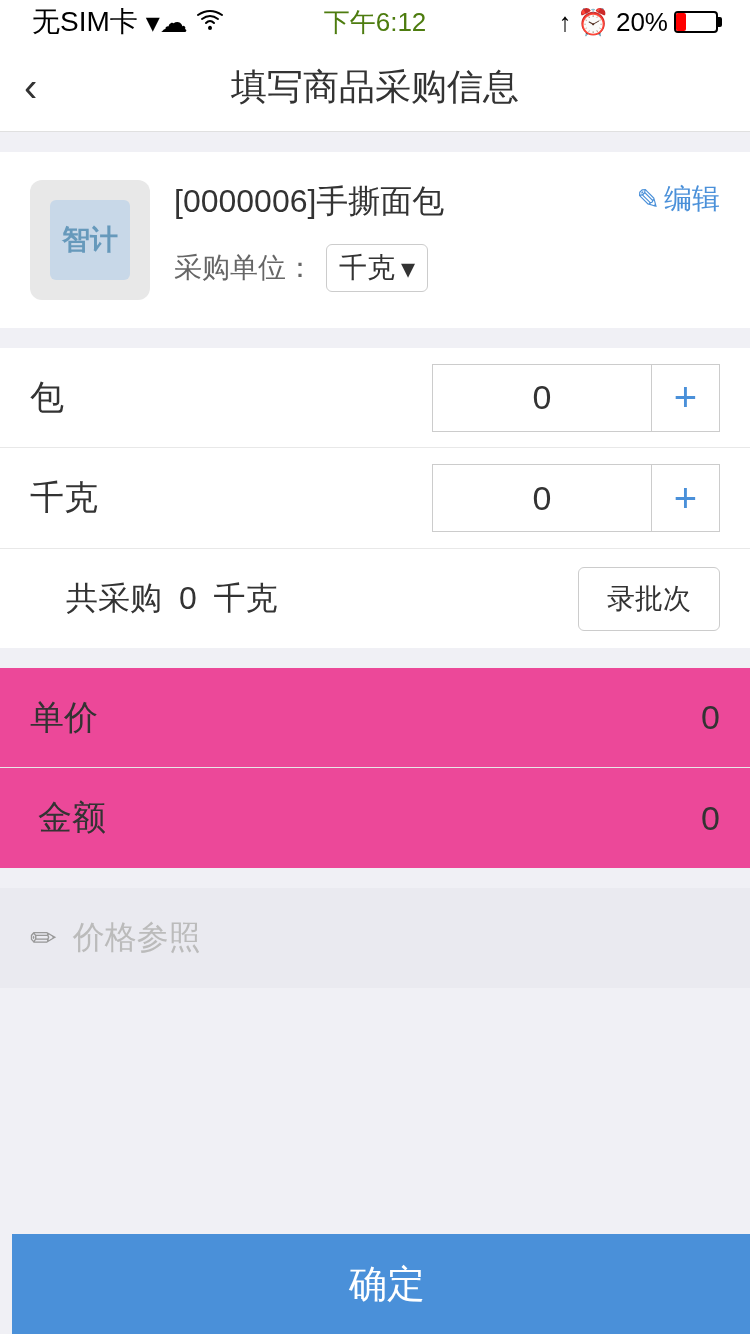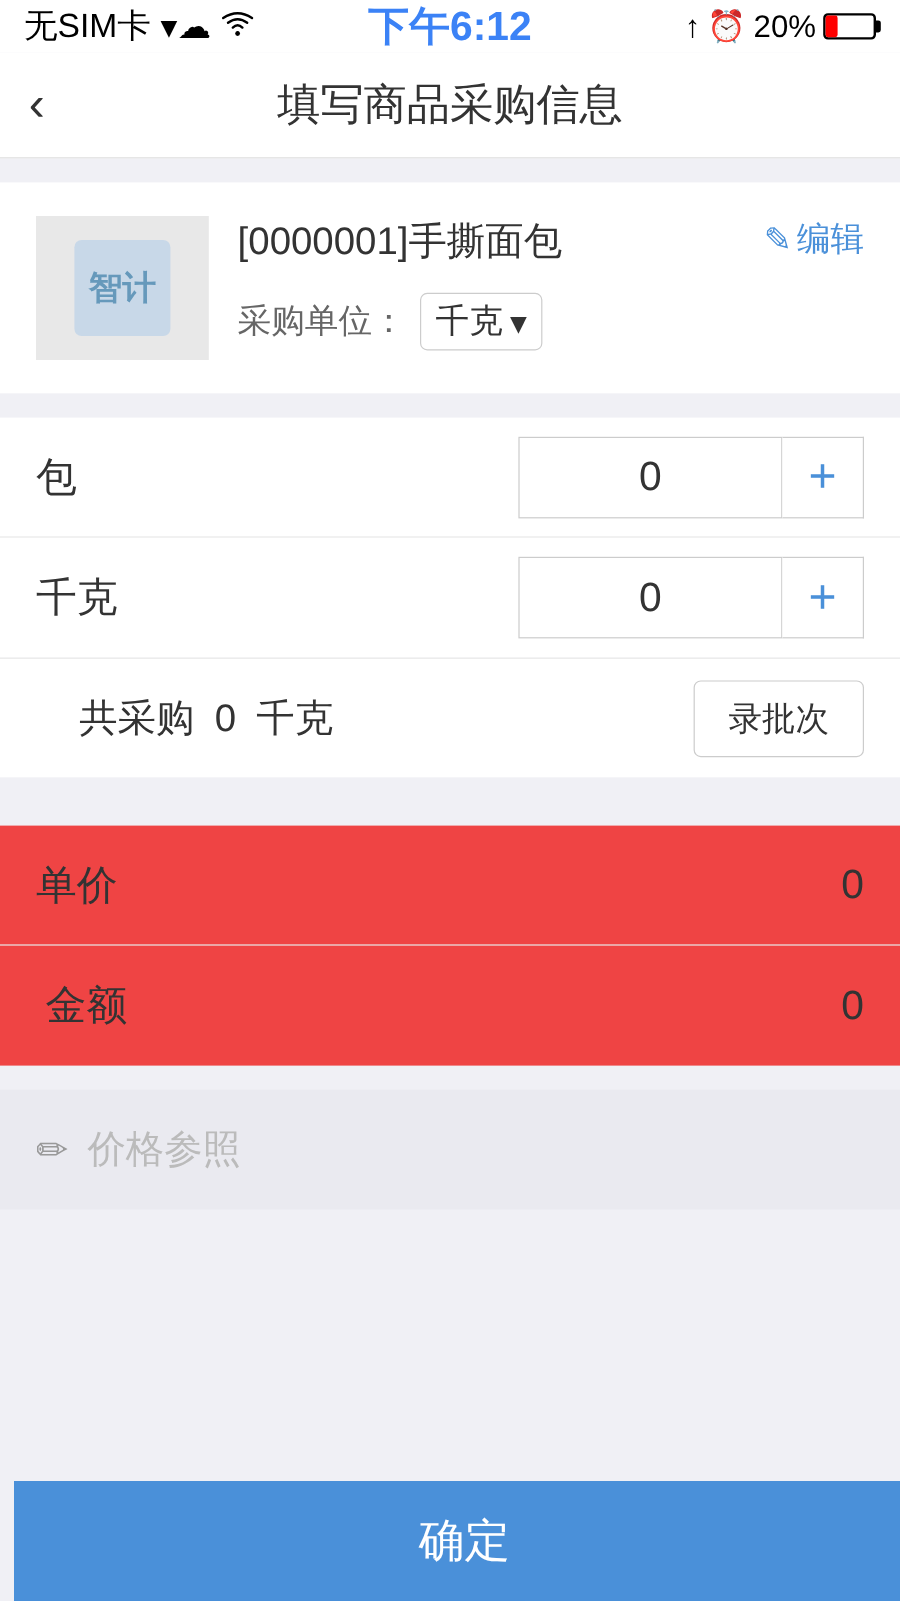--- a/index.html
+++ b/index.html
@@ -13,35 +13,35 @@
     }
 
     
     .status-bar {
       width: 750px;
       height: 44px;
       background: #fff;
       display: flex;
       align-items: center;
       justify-content: space-between;
-      padding: 0 20px;
+      padding: 0 32px;
       font-size: 28px;
     }
     .status-left {
       font-size: 28px;
       color: #000;
       font-weight: 500;
       display: flex;
       align-items: center;
       gap: 8px;
     }
     .status-center {
-      font-size: 34px;
-      color: #3b82f6;
-      font-weight: 700;
+      font-size: 26px;
+      color: #4d7c0f;
+      font-weight: 400;
       position: absolute;
       left: 50%;
       transform: translateX(-50%);
     }
     .status-right {
       display: flex;
       align-items: center;
       gap: 6px;
       font-size: 26px;
       color: #000;
@@ -102,24 +102,24 @@
     
     .product-card {
       background: #fff;
       margin-top: 20px;
       padding: 28px 30px;
       display: flex;
       align-items: flex-start;
       gap: 24px;
     }
     .product-image {
-      width: 144px;
+      width: 120px;
       height: 120px;
       background: #e8e8e8;
-      border-radius: 0;
+      border-radius: 12px;
       display: flex;
       align-items: center;
       justify-content: center;
       flex-shrink: 0;
       text-align: center;
     }
     .product-image-inner {
       width: 80px;
       height: 80px;
       background: #c8d8e8;
@@ -263,22 +263,21 @@
       border-radius: 6px;
       padding: 12px 28px;
       font-size: 28px;
       color: #333;
       background: #fff;
       cursor: pointer;
     }
 
     
     .price-section {
-      background: #ef4444;
-      margin-top: 20px;
+      background: #ec4899;
       text-align: right;
     }
     .price-row {
       display: flex;
       align-items: center;
       padding: 0 30px;
       height: 100px;
       border-bottom: 1px solid #e8e8e8;
     }
     .price-row:last-child {
@@ -372,21 +371,21 @@
   <span class="nav-back">‹</span>
   <span class="nav-title">填写商品采购信息</span>
 </div>
 
 <div class="product-card">
   <div class="product-image">
     <div class="product-image-inner">智计</div>
   </div>
   <div class="product-info">
     <div class="product-header">
-      <span class="product-name">[0000001]手撕面包</span>
+      <span class="product-name">[0000006]手撕面包</span>
       <span class="edit-btn">
         <span>✎</span>
         <span>编辑</span>
       </span>
     </div>
     <div class="purchase-unit-row">
       <span class="purchase-unit-label">采购单位：</span>
       <div class="unit-select">
         <span>千克</span>
         <span>▾</span>

